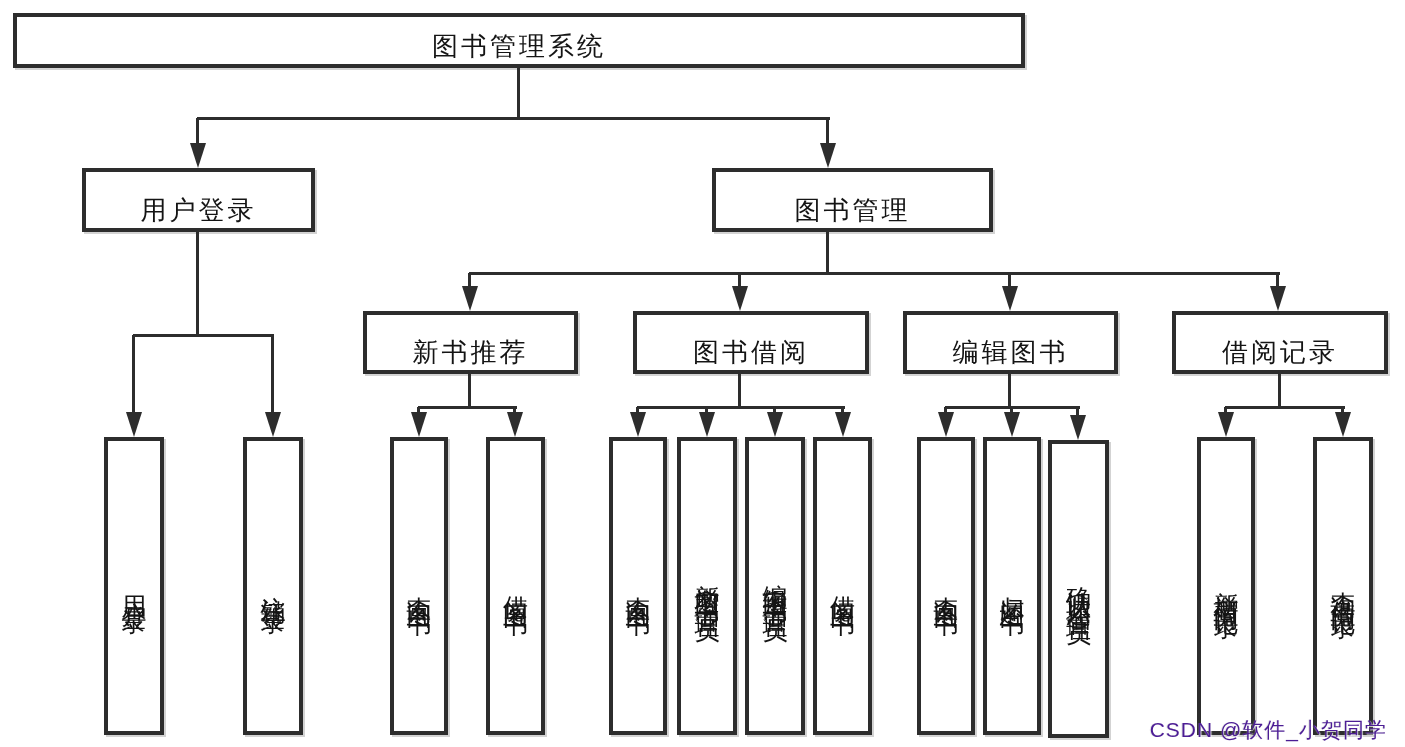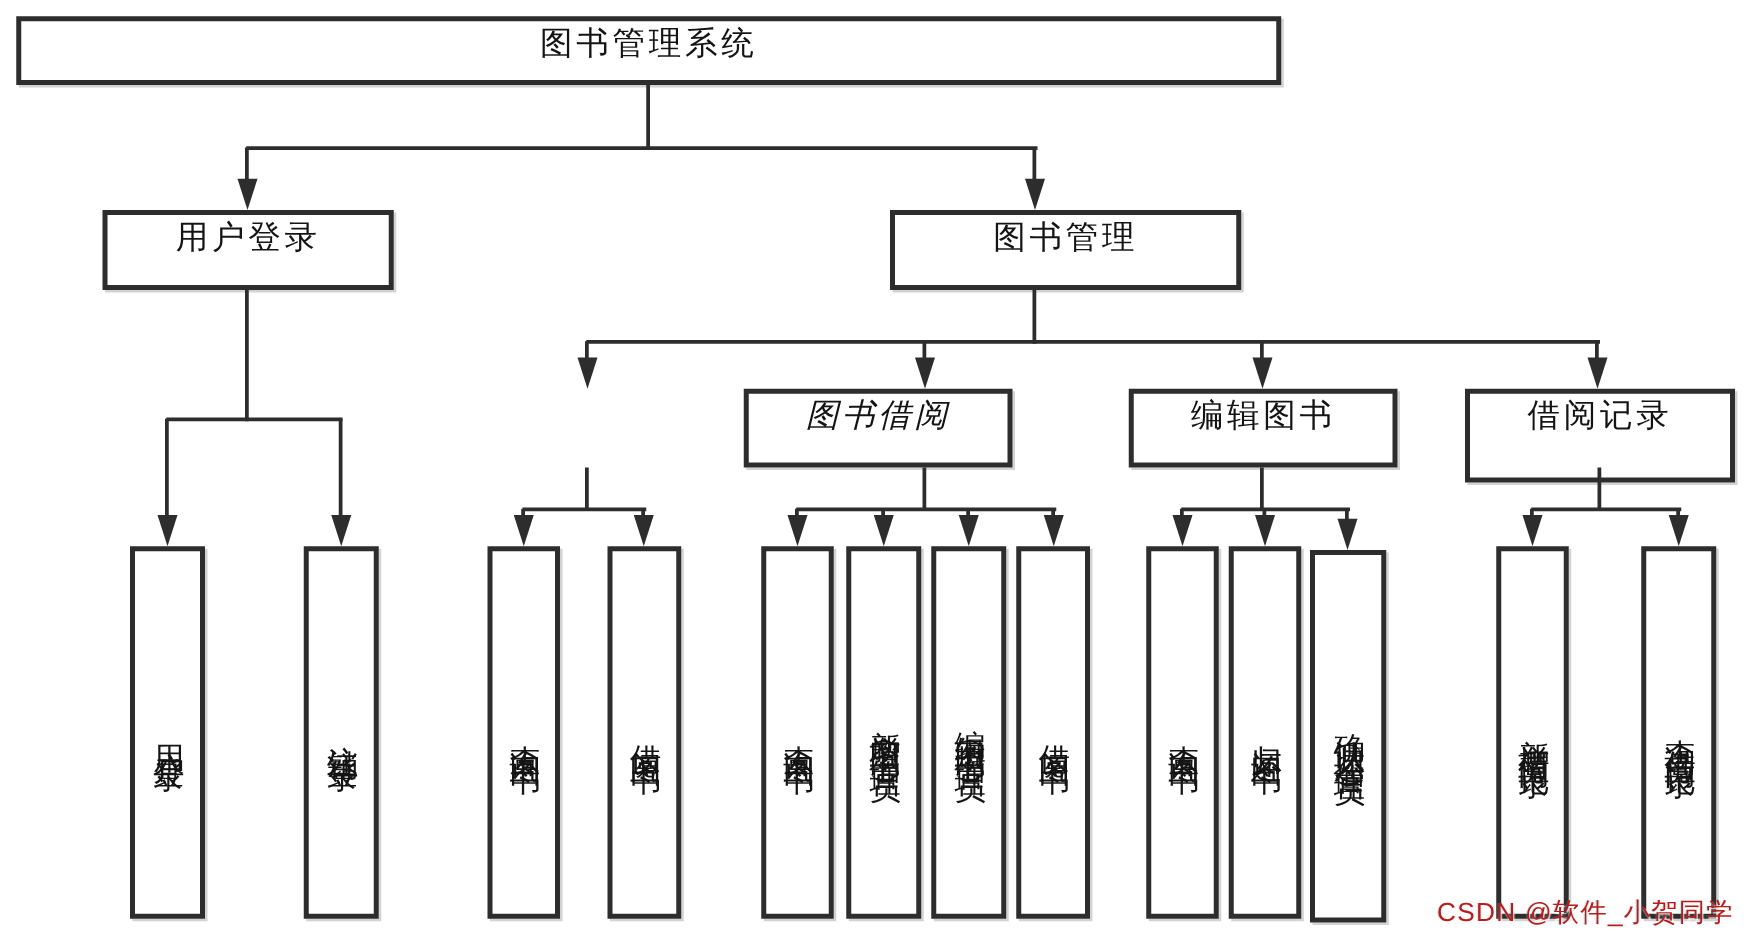--- a/index.html
+++ b/index.html
@@ -11,21 +11,21 @@
     overflow: hidden;
     font-family: "Liberation Sans", sans-serif;
     color: #141414;
   }
   .hbox {
     position: absolute;
     box-sizing: border-box;
     border: 4px solid #2d2d2d;
     background: #fff;
     display: flex;
-    align-items: flex-start;
+    align-items: flex-end;
     justify-content: center;
     font-size: 26px;
     letter-spacing: 3px;
     box-shadow: 2px 2px 0 0 rgba(130,130,130,0.35);
     white-space: nowrap;
   }
   .vbox {
     position: absolute;
     box-sizing: border-box;
     border: 4px solid #2d2d2d;
@@ -54,21 +54,21 @@
     border-left: 8px solid transparent;
     border-right: 8px solid transparent;
     border-top: 25px solid #2d2d2d;
   }
   .watermark {
     position: absolute;
     right: 18px;
     bottom: 3px;
     font-size: 21px;
     letter-spacing: 1px;
-    color: #b91c1c;
+    color: #4c1d95;
     text-shadow: 1px 1px 1px rgba(255,255,255,0.9), -1px 0 0 rgba(150,150,150,0.25);
     z-index: 10;
     white-space: nowrap;
   }
 </style>
 </head>
 <body>
 
 <div id="stage">
 
@@ -101,27 +101,30 @@
   <div class="line" style="left:469px; top:272px; width:811px; height:3px;"></div>
   <div class="line" style="left:468px; top:273px; width:3px; height:17px;"></div>
   <div class="arrow" style="left:462px; top:286px;"></div>
   <div class="line" style="left:738px; top:273px; width:3px; height:17px;"></div>
   <div class="arrow" style="left:732px; top:286px;"></div>
   <div class="line" style="left:1008px; top:273px; width:3px; height:17px;"></div>
   <div class="arrow" style="left:1002px; top:286px;"></div>
   <div class="line" style="left:1276px; top:273px; width:3px; height:17px;"></div>
   <div class="arrow" style="left:1270px; top:286px;"></div>
 
-  <div class="hbox" style="left:595px; top:311px; width:215px; height:63px;font-style:italic;">
+  <div class="hbox" style="left:363px; top:311px; width:215px; height:63px;">
+    <span>新书推荐</span>
+  </div>
+  <div class="hbox" style="left:633px; top:311px; width:236px; height:63px;">
     <span>图书借阅</span>
   </div>
   <div class="hbox" style="left:903px; top:311px; width:215px; height:63px;">
     <span>编辑图书</span>
   </div>
-  <div class="hbox" style="left:1172px; top:311px; width:216px; height:75px;">
+  <div class="hbox" style="left:1172px; top:311px; width:216px; height:63px;">
     <span>借阅记录</span>
   </div>
 
   <div class="line" style="left:468px; top:374px; width:3px; height:34px;"></div>
   <div class="line" style="left:418px; top:406px; width:99px; height:3px;"></div>
   <div class="line" style="left:417px; top:407px; width:3px; height:10px;"></div>
   <div class="arrow" style="left:411px; top:412px;"></div>
   <div class="line" style="left:513px; top:407px; width:3px; height:10px;"></div>
   <div class="arrow" style="left:507px; top:412px;"></div>
 

